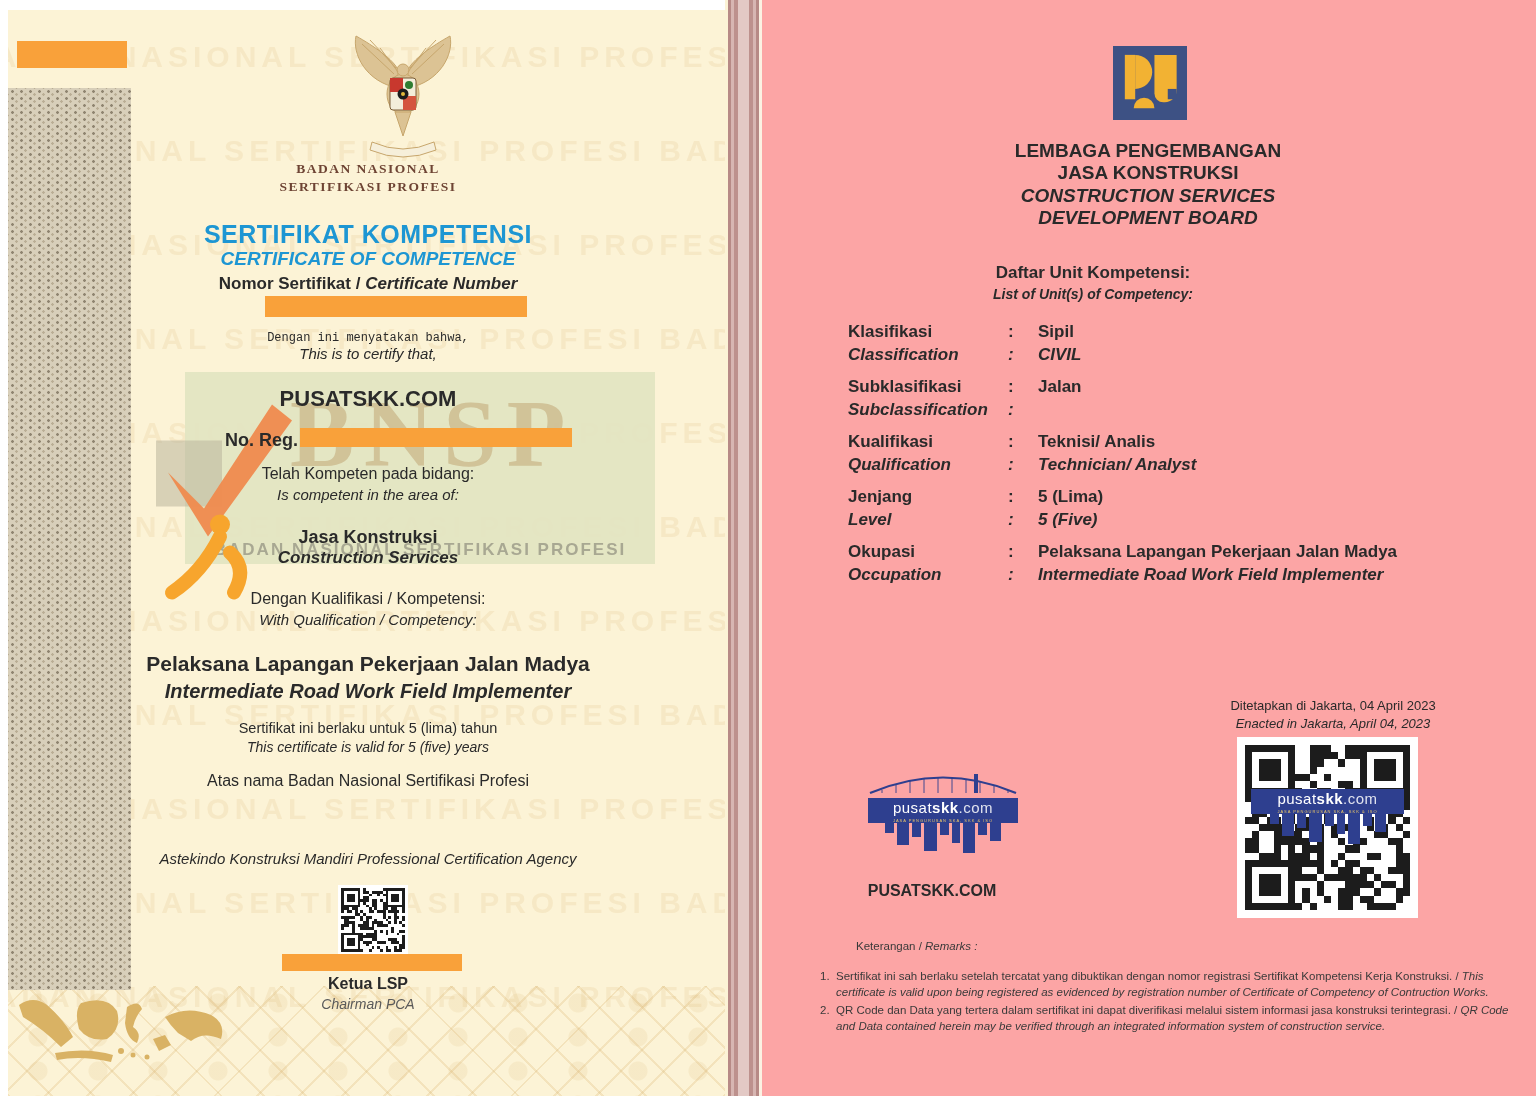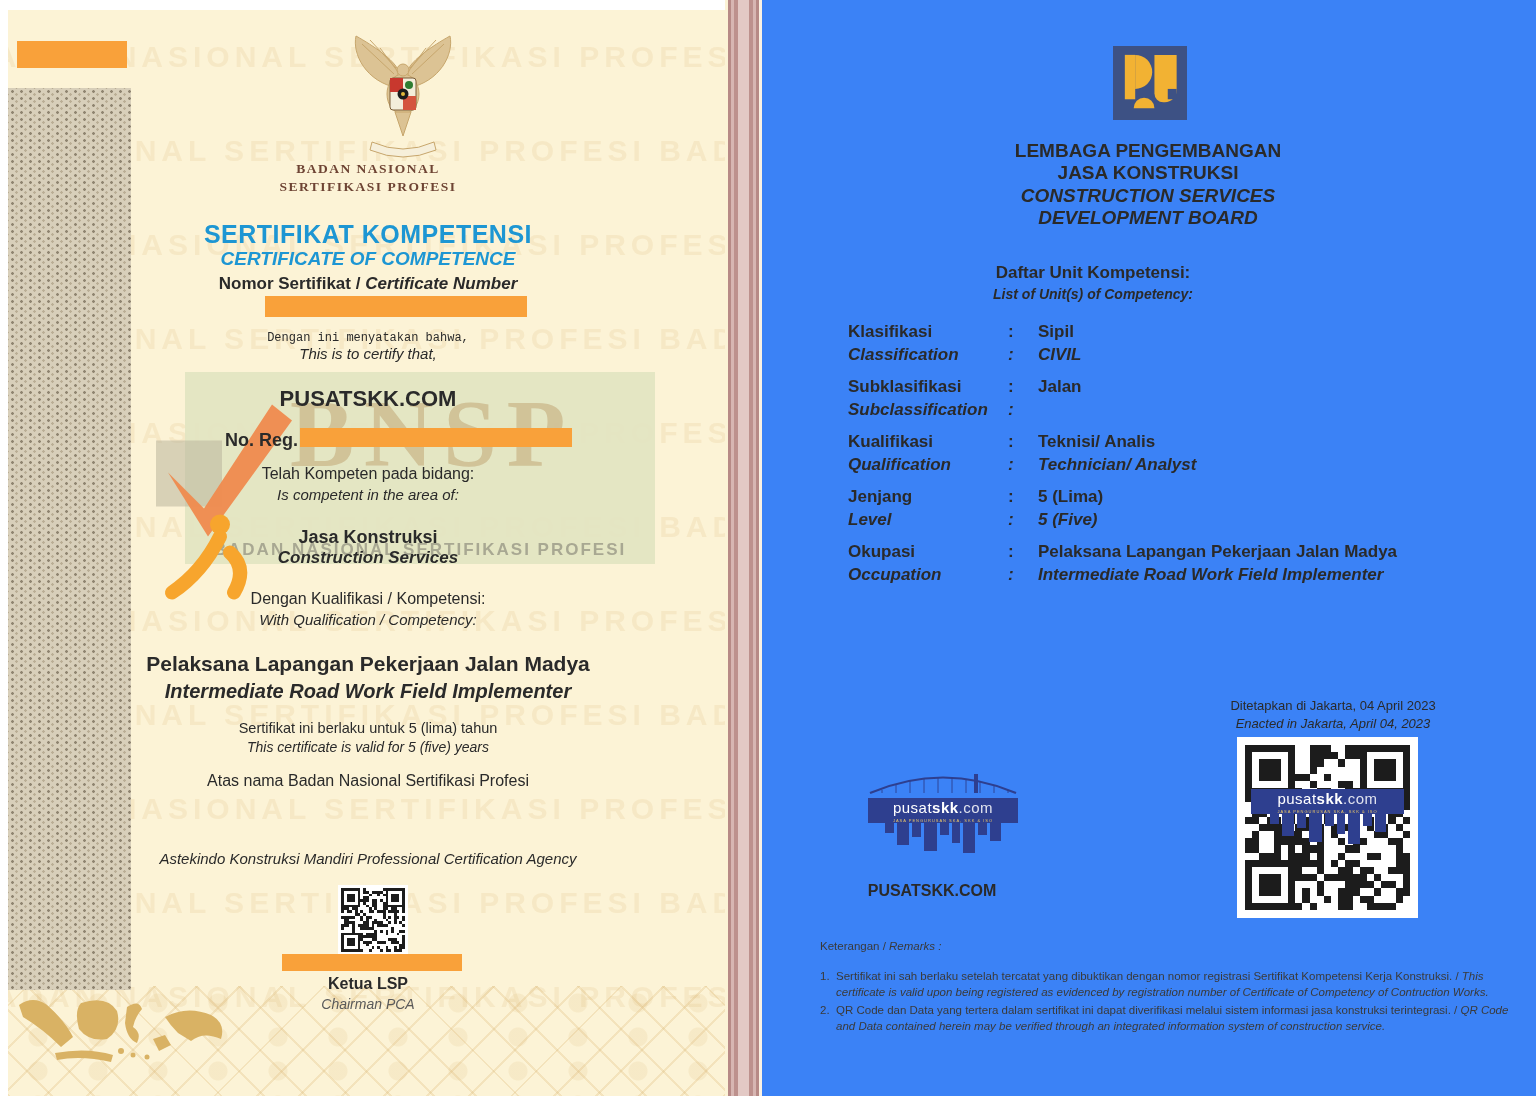--- a/index.html
+++ b/index.html
@@ -35,21 +35,21 @@
      background-size:auto,auto,60px 34px;}
   
   #divider{left:725px;top:0;width:37px;height:1096px;background:#c79e9a;
      background-image:
        linear-gradient(90deg,#fcf3d6 0 3px,#b78a86 3px 6px,#d7b6b2 6px 9px,#bd918d 9px 13px,
           #e3c9c5 13px 24px,#bd918d 24px 28px,#d7b6b2 28px 31px,#b78a86 31px 34px,#fbf2e3 34px 37px),
        repeating-linear-gradient(0deg,rgba(255,255,255,.45) 0 3px,rgba(0,0,0,0) 3px 10px,
           rgba(146,100,96,.35) 10px 13px,rgba(0,0,0,0) 13px 22px);
      z-index:8;}
   
-  #page-right{left:762px;top:0;width:774px;height:1096px;background:#3b82f6;overflow:hidden;}
+  #page-right{left:762px;top:0;width:774px;height:1096px;background:#fca5a5;overflow:hidden;}
   .row{display:flex;align-items:flex-start;margin-bottom:9px;font-size:17px;line-height:23px;}
   .row .lab{width:160px;}
   .row .col{width:30px;}
   .row .val{flex:1;}
   .cell-line{display:block;}
   
   .qr-wrap{background:#fff;z-index:6;}
   .qr{display:grid;width:100%;height:100%;grid-template-columns:repeat(23,1fr);
       grid-template-rows:repeat(23,1fr);}
   .qr i{background:#1c1c1c;}
@@ -901,21 +901,21 @@
           <i></i>
           <i></i>
           <i></i>
           <i></i>
       </div>
     </div>
 
     <div class="abs c bd" style="left:80px;top:882px;width:180px;font-size:16px;">PUSATSKK.COM</div>
 
     <div class="abs remarks" style="left:58px;top:938px;width:700px;">
-      <div style="margin-bottom:14px;">
+      <div style="margin-bottom:14px;margin-left:36px;">
         <span>Keterangan / </span><span class="it">Remarks :</span>
       </div>
       <div class="remark-item">
         <span class="num">1.</span>
         <span><span>Sertifikat ini sah berlaku setelah tercatat yang dibuktikan dengan nomor registrasi Sertifikat Kompetensi Kerja Konstruksi. /</span> <span class="it">This certificate is valid upon being registered as evidenced by registration number of Certificate of Competency of Contruction Works.</span></span>
       </div>
       <div class="remark-item">
         <span class="num">2.</span>
         <span><span>QR Code dan Data yang tertera dalam sertifikat ini dapat diverifikasi melalui sistem informasi jasa konstruksi terintegrasi. /</span> <span class="it">QR Code and Data contained herein may be verified through an integrated information system of construction service.</span></span>
       </div>

